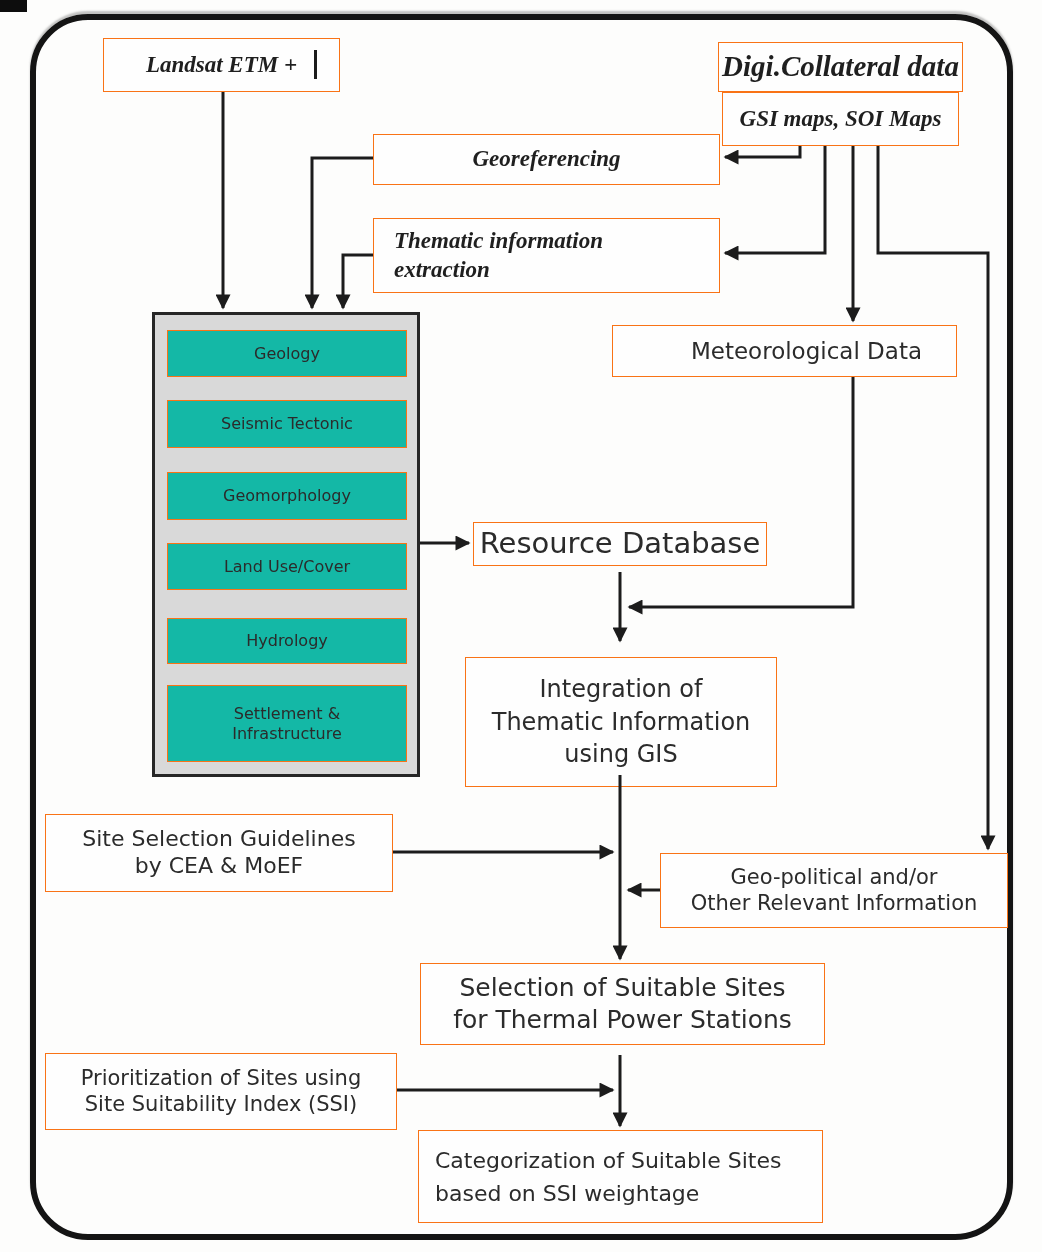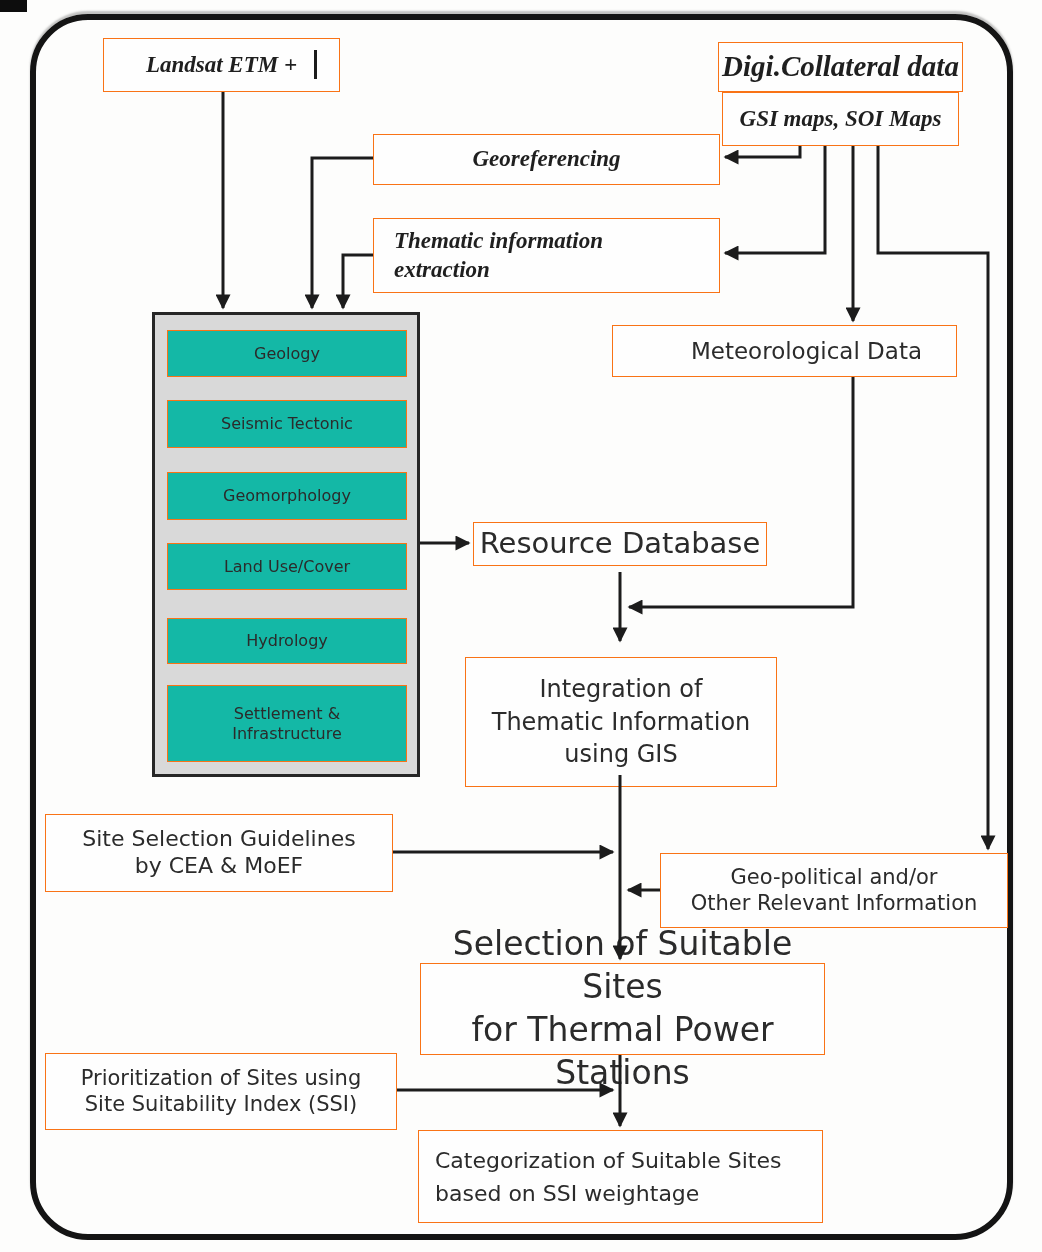--- a/index.html
+++ b/index.html
@@ -143,21 +143,21 @@
   <div class="node" style="left:45px; top:814px; width:348px; height:78px; font-size:22px;">
     <span>Site Selection Guidelines
 by CEA &amp; MoEF</span>
   </div>
 
   <div class="node" style="left:660px; top:853px; width:348px; height:75px; font-size:21px;">
     <span>Geo-political and/or
 Other Relevant Information</span>
   </div>
 
-  <div class="node" style="left:420px; top:963px; width:405px; height:92px; font-size:33px; line-height:1.3;">
+  <div class="node" style="left:420px; top:963px; width:405px; height:82px; font-size:25px; line-height:1.3;">
     <span>Selection of Suitable Sites
 for Thermal Power Stations</span>
   </div>
 
   <div class="node" style="left:45px; top:1053px; width:352px; height:77px; font-size:21px;">
     <span>Prioritization of Sites using
 Site Suitability Index (SSI)</span>
   </div>
 
   <div class="node left-align" style="left:418px; top:1130px; width:405px; height:93px; font-size:22px; padding-left:16px; line-height:1.5;">

